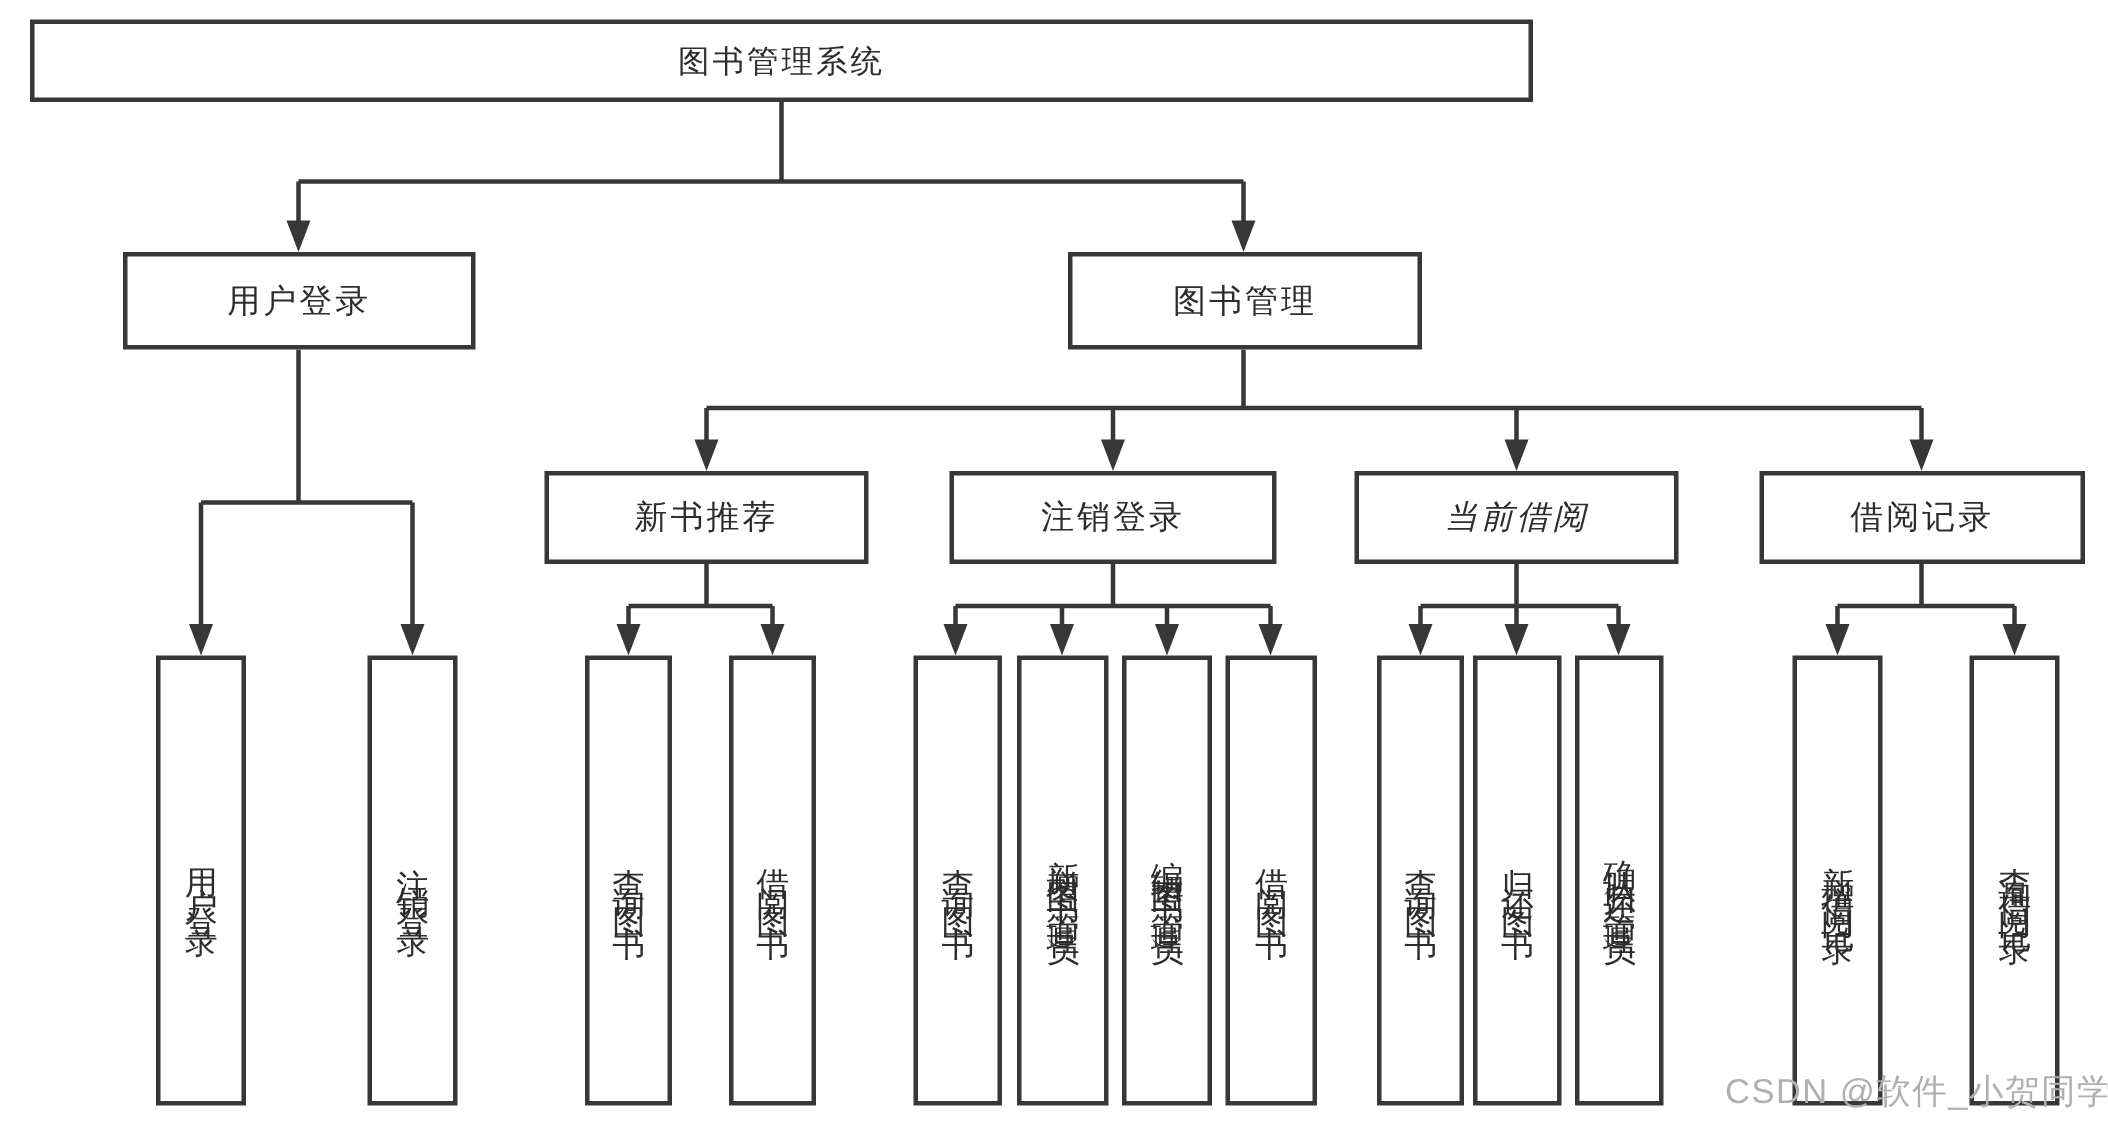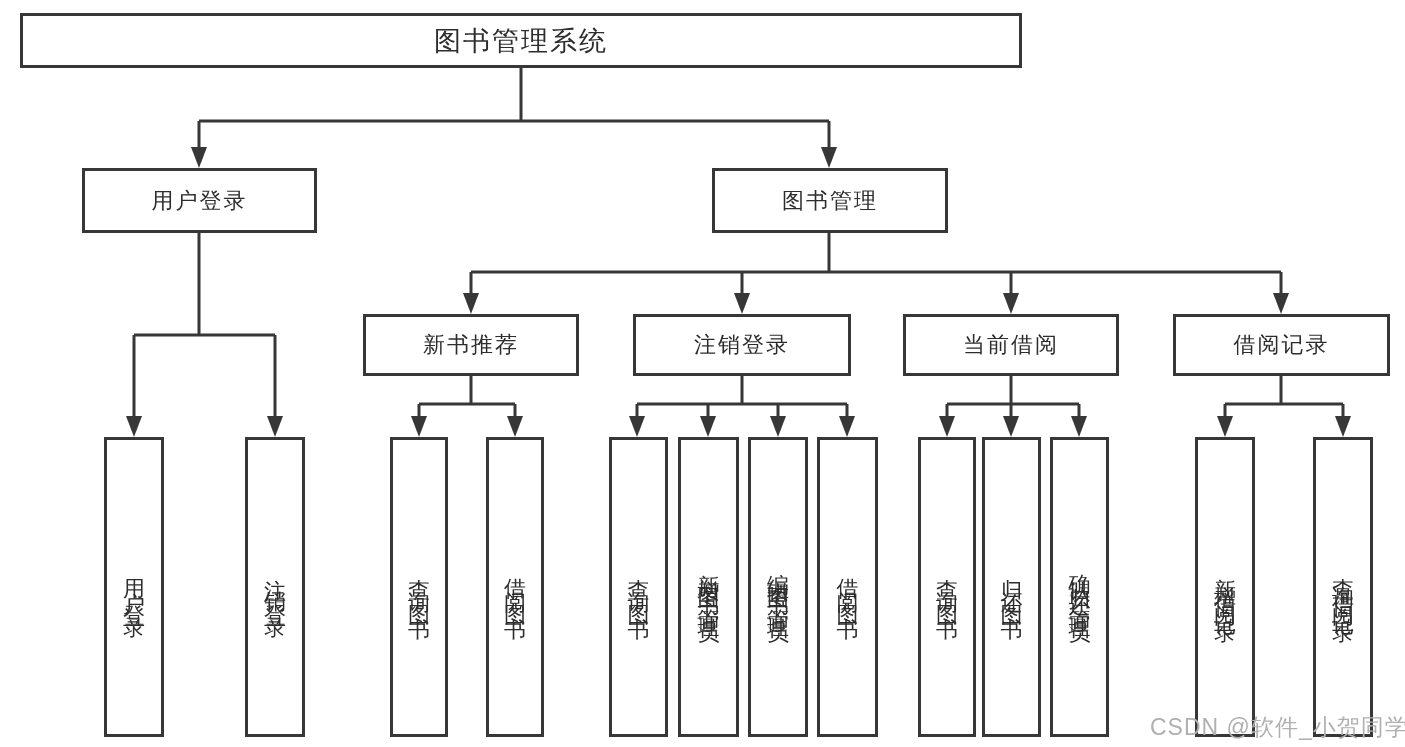--- a/index.html
+++ b/index.html
@@ -20,21 +20,21 @@
     position: absolute;
     box-sizing: border-box;
     border: 3px solid #373737;
     background: #ffffff;
     display: flex;
     align-items: center;
     justify-content: center;
     color: #2d2d2d;
   }
   .node--h { font-size: 22px; letter-spacing: 2px; white-space: nowrap; }
-  .node--root { font-size: 27px; }
+  .node--root { font-size: 21px; }
   .leaf .v {
     writing-mode: vertical-rl;
     text-orientation: mixed;
     font-size: 22px;
     line-height: 1.1;
     letter-spacing: 13px;
     white-space: nowrap;
   }
   .leaf .v.v6 { letter-spacing: 9px; }
   .leaf .v.v9 { letter-spacing: 7px; }
@@ -101,21 +101,21 @@
   <div class="node node--h" style="left:712px; top:168px; width:236px; height:65px;">
     <span>图书管理</span>
   </div>
 
   <div class="node node--h" style="left:363px; top:314px; width:216px; height:62px;">
     <span>新书推荐</span>
   </div>
   <div class="node node--h" style="left:633px; top:314px; width:218px; height:62px;">
     <span>注销登录</span>
   </div>
-  <div class="node node--h" style="left:903px; top:314px; width:216px; height:62px;">
+  <div class="node node--h" style="left:903px; top:314px; width:216px; height:62px;font-style:italic;">
     <span>当前借阅</span>
   </div>
   <div class="node node--h" style="left:1173px; top:314px; width:217px; height:62px;">
     <span>借阅记录</span>
   </div>
 
   <div class="node leaf" style="left:104px; top:437px; width:60px; height:300px;">
     <span class="v">用户登录</span>
   </div>
   <div class="node leaf" style="left:245px; top:437px; width:60px; height:300px;">

